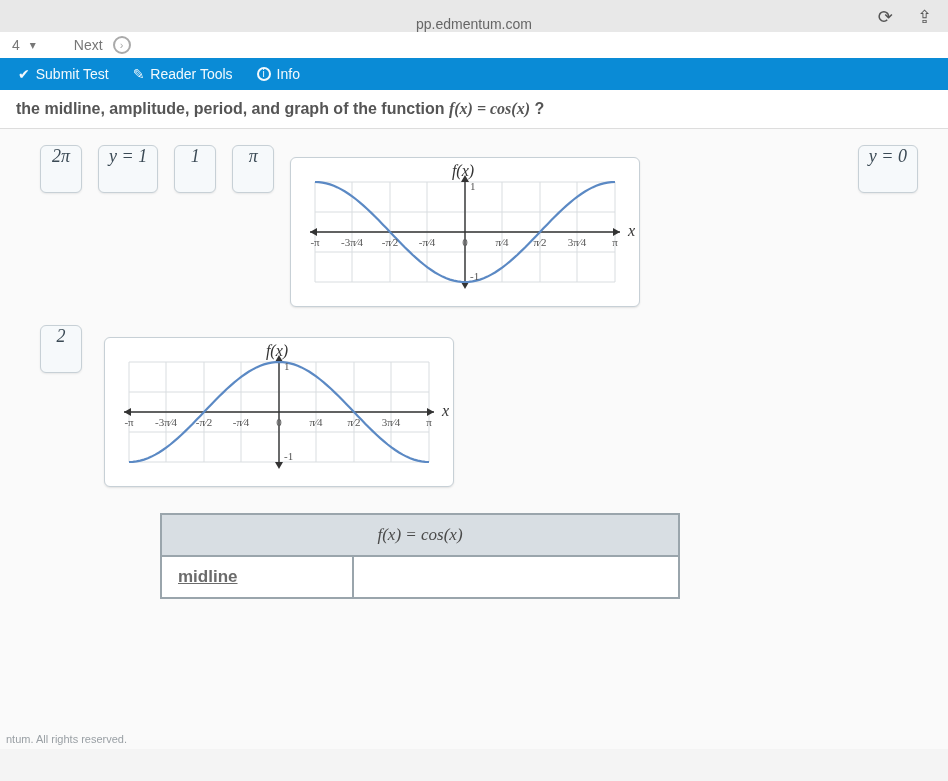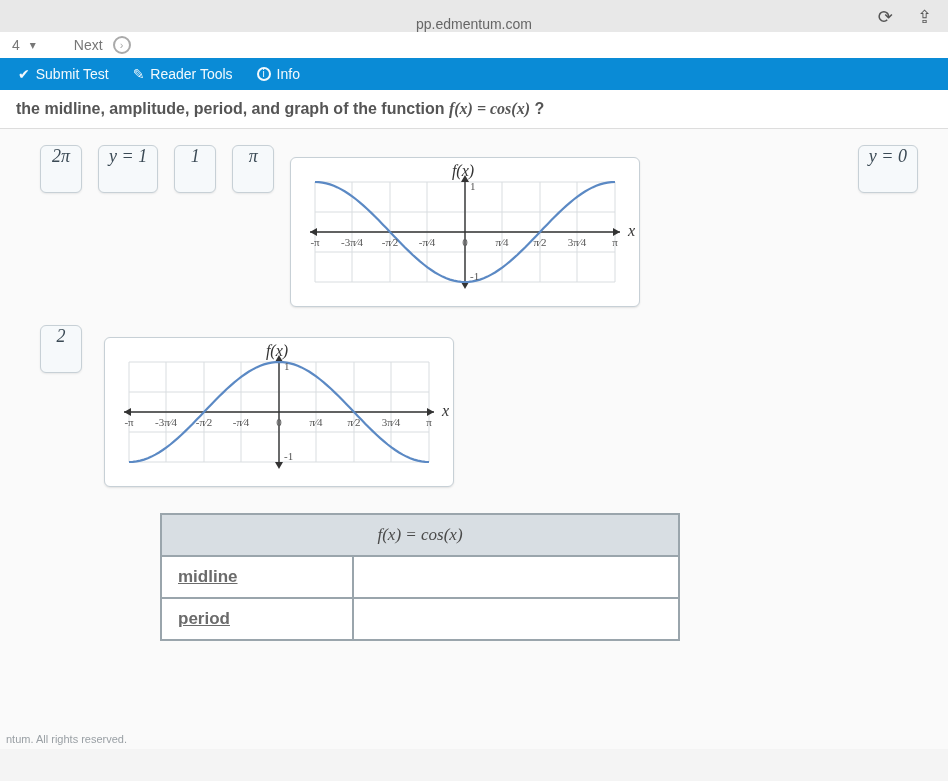--- a/index.html
+++ b/index.html
@@ -298,21 +298,17 @@
     <tbody>
         <tr>
       <th colspan="2">
         <span>f(x) = cos(x)</span>
       </th>
     </tr>
     <tr>
       <td class="label">midline</td>
       <td class="drop"></td>
     </tr>
-    <tr>
-      <td class="label">period</td>
-      <td class="drop"></td>
-    </tr>
   </tbody>
     </table>
 
   <div class="footer">ntum. All rights reserved.</div>
 </div>
 
 </body></html>

